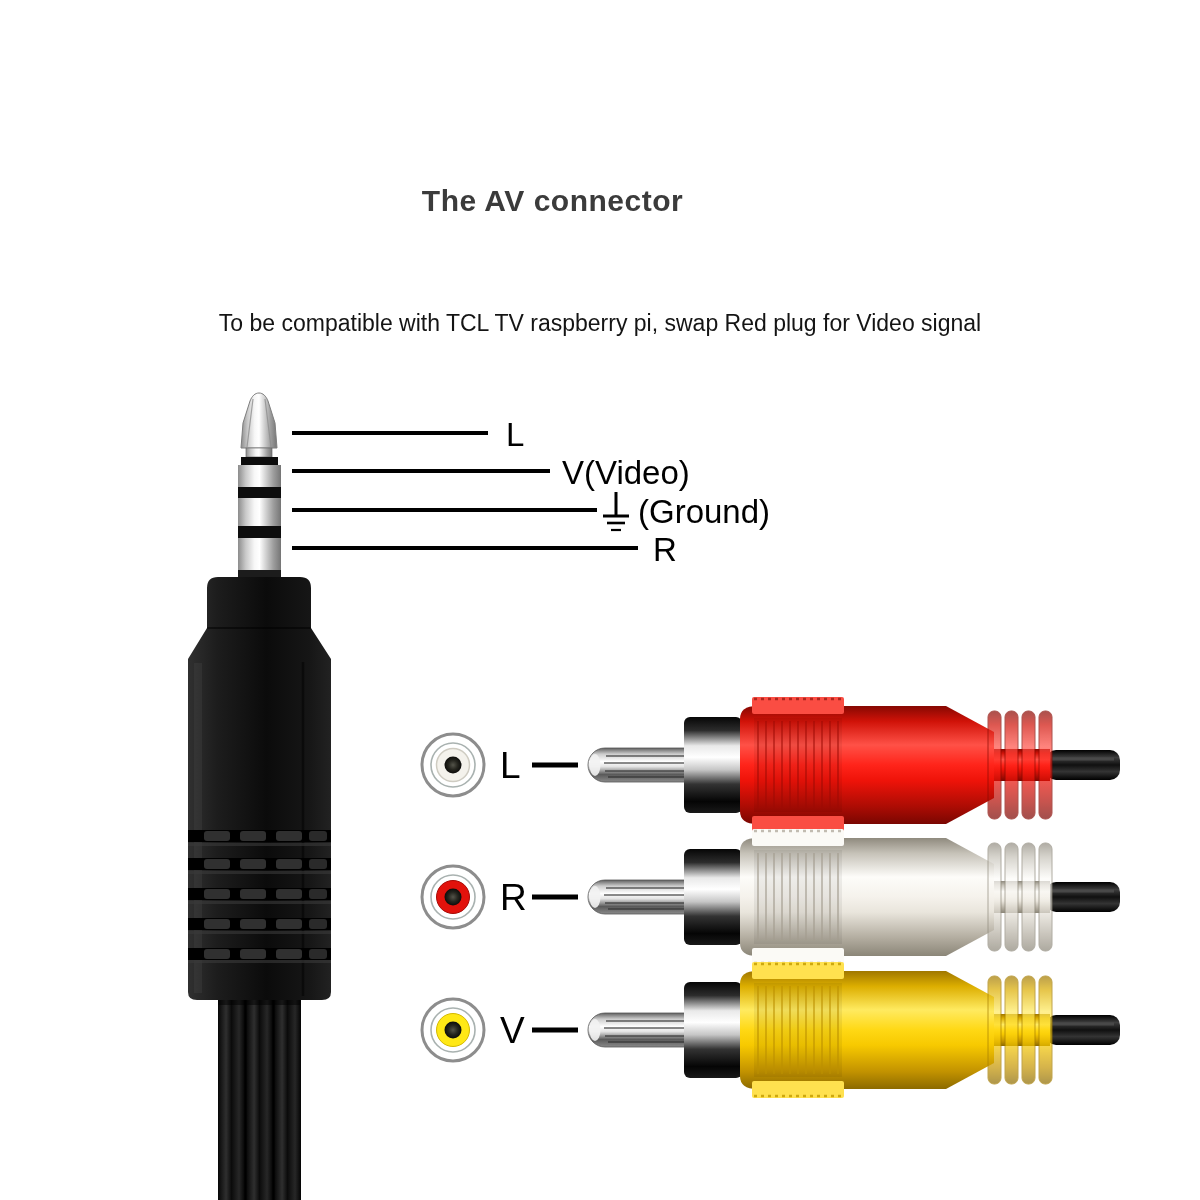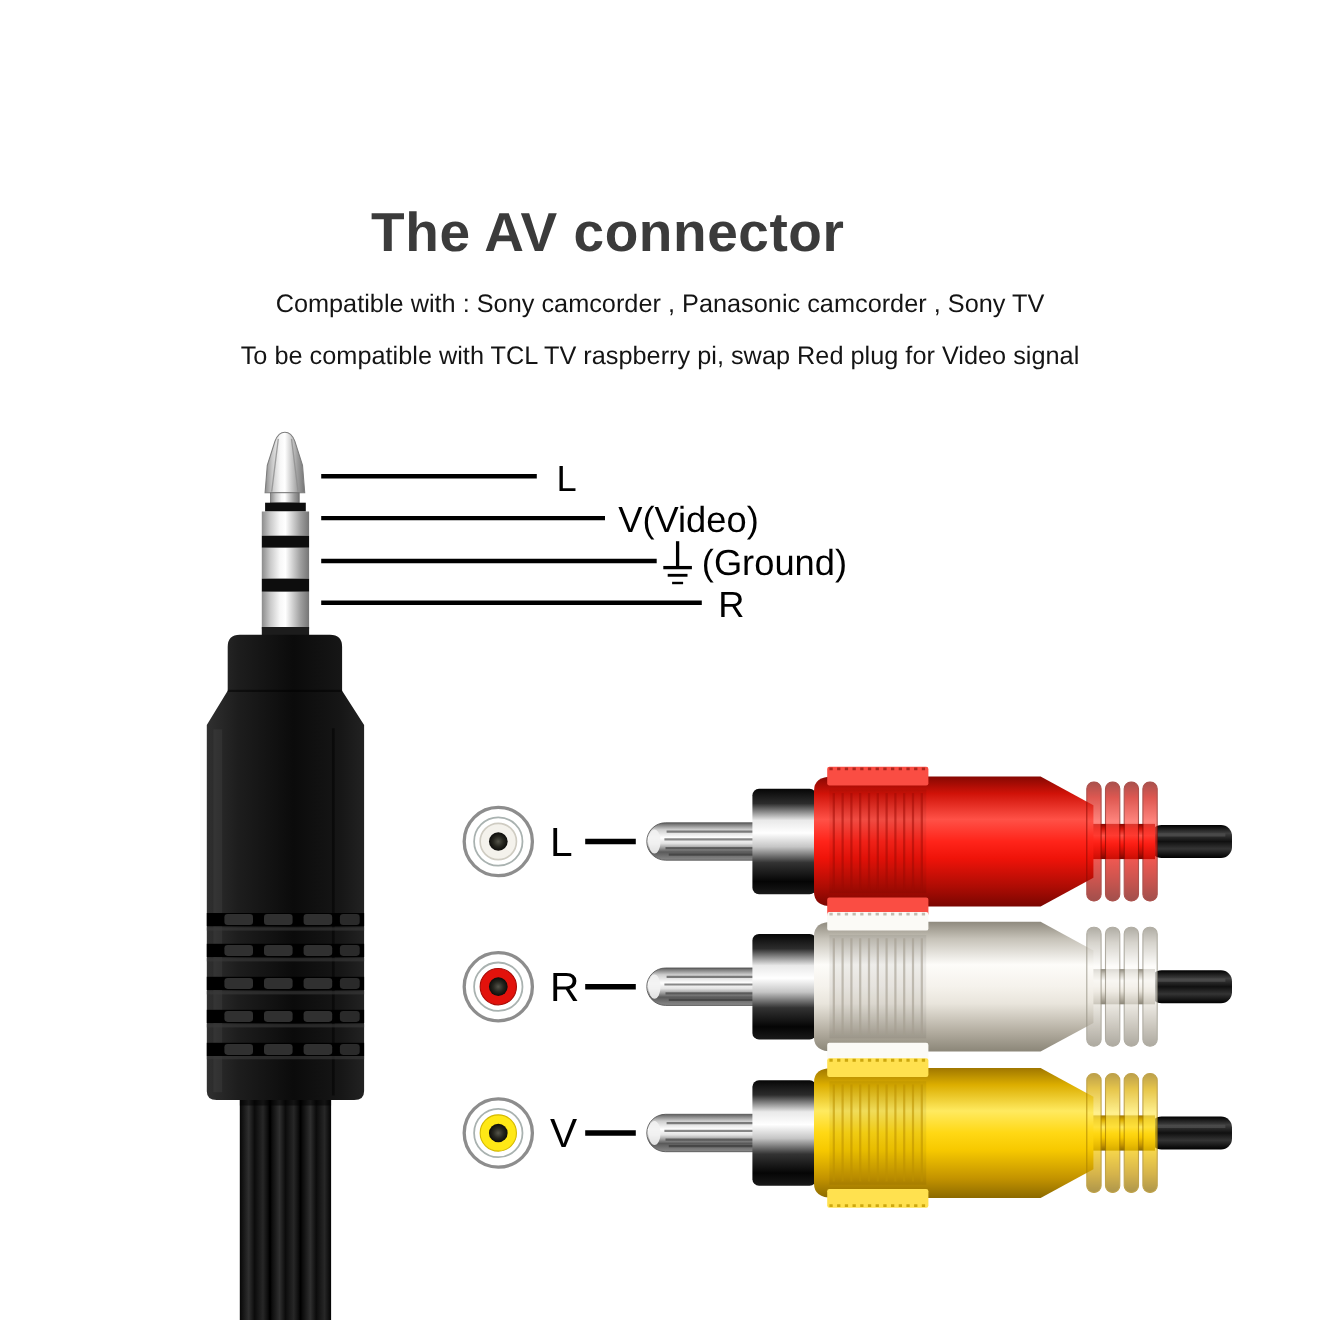--- a/index.html
+++ b/index.html
@@ -1,33 +1,32 @@
 <!DOCTYPE html>
 <html><head>
 <meta charset="utf-8">
 <style>
   html,body{margin:0;padding:0;background:#fff;}
   .stage{position:relative;width:1200px;height:1200px;background:#ffffff;overflow:hidden;
          font-family:"Liberation Sans",sans-serif;}
   .title{position:absolute;top:186px;left:0;width:1105px;text-align:center;
-         font-size:50px;font-weight:bold;color:#3b3b3b;line-height:1;letter-spacing:0.5px;}
+         font-size:30px;font-weight:bold;color:#3b3b3b;line-height:1;letter-spacing:0.5px;}
   .sub{position:absolute;left:0;width:1200px;text-align:center;color:#141414;
        font-size:23px;line-height:1;}
   .sub1{top:265px;}
   .sub2{top:312px;text-align:center;}
   .diagram{position:absolute;left:0;top:0;}
   .lbl{font-family:"Liberation Sans",sans-serif;fill:#000000;}
 </style>
 </head>
 <body>
 
 <div class="stage">
 
   <div class="title">The AV connector</div>
-  <div class="sub sub1">Compatible with : Sony camcorder , Panasonic camcorder , Sony TV</div>
   <div class="sub sub2">To be compatible with TCL TV raspberry pi, swap Red plug for Video signal</div>
 
   <svg class="diagram" width="1200" height="1200" viewBox="0 0 1200 1200">
     <defs>
       <linearGradient id="metalH" x1="0" y1="0" x2="1" y2="0">
         <stop offset="0" stop-color="#8c8c8c"></stop>
           <stop offset="0.18" stop-color="#c9c9c9"></stop>
         <stop offset="0.38" stop-color="#f7f7f7"></stop>
           <stop offset="0.5" stop-color="#ffffff"></stop>
         <stop offset="0.62" stop-color="#dadada"></stop>

